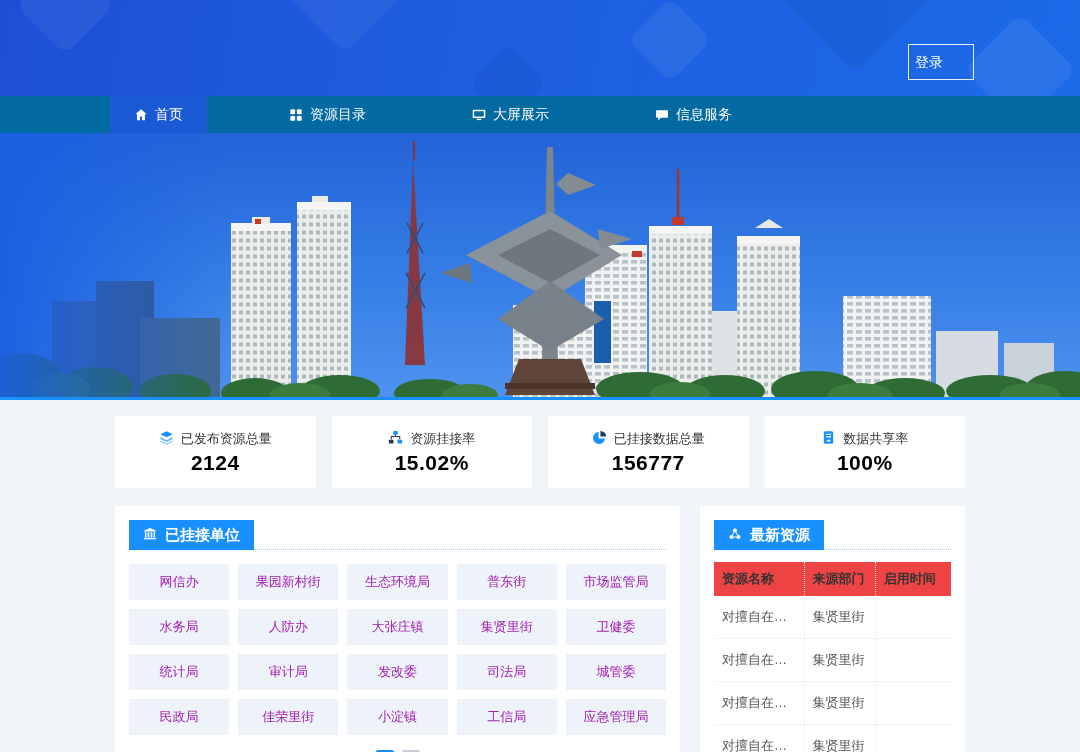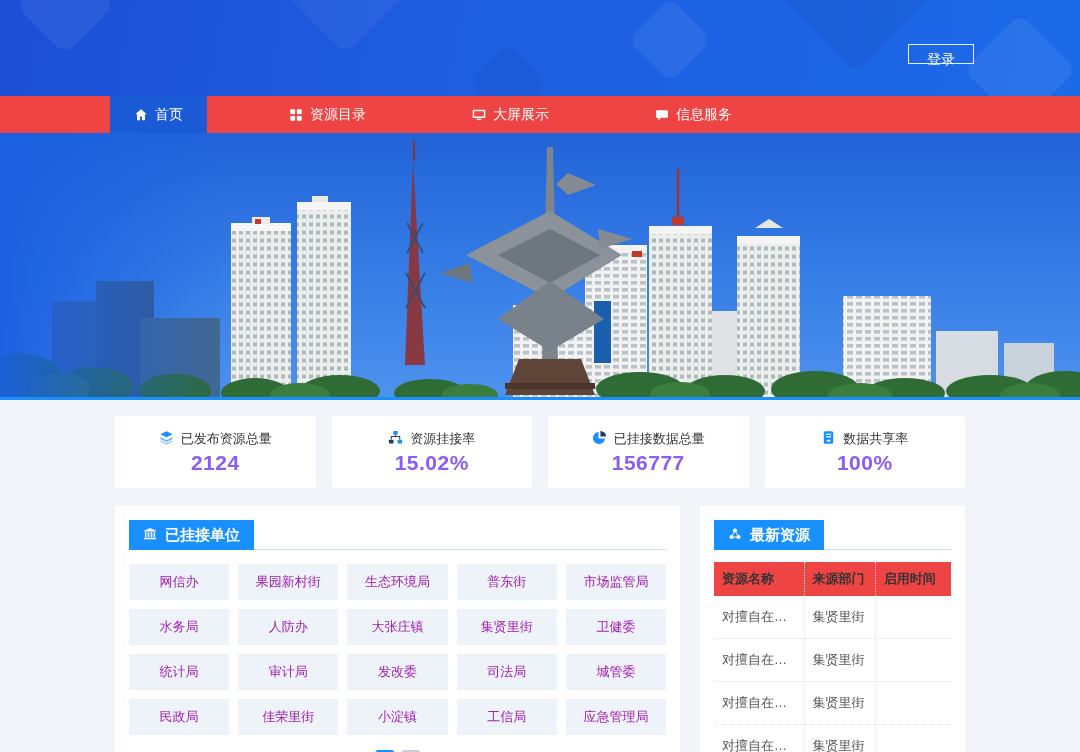--- a/index.html
+++ b/index.html
@@ -20,43 +20,43 @@
   .deco.d3{ width:60px;height:60px; left:640px; top:10px;}
   .deco.d4{ width:110px;height:110px; left:800px; top:-60px; background:rgba(0,0,0,.05);}
   .deco.d5{ width:80px;height:80px; left:980px; top:30px; background:rgba(255,255,255,.07);}
   .deco.d6{ width:56px;height:56px; left:480px; top:55px; background:rgba(0,0,0,.04);}
   .header-title {
     position:absolute; left:110px; top:50%; transform:translateY(-50%);
     color:#fff; font-size:34px; font-weight:bold; letter-spacing:3px;
     text-shadow:0 2px 3px rgba(0,0,30,.25);
   }
   .login-btn {
-    position:absolute; right:106px; top:44px; width:66px; height:20px;
+    position:absolute; right:106px; top:44px; width:66px; height:36px;
     background:transparent; border:1px solid rgba(255,255,255,.9);
-    color:#fff; font-size:14px; line-height:26px; text-align:center; cursor:pointer;
+    color:#fff; font-size:14px; line-height:26px; text-align:left; cursor:pointer;
     font-family:inherit;
   }
   
-  .nav { height:37px; background:#ef4444; display:flex; align-items:stretch; padding-left:110px; }
+  .nav { height:37px; background:#0369a1; display:flex; align-items:stretch; padding-left:110px; }
   .nav-item {
     display:flex; align-items:center; gap:7px; color:#fff; font-size:14px;
     padding:0 24px; margin-right:58px; cursor:pointer; white-space:nowrap;
   }
   .nav-item.active { background:#1a5ad5; }
   .nav-item svg { display:block; }
   
   .banner { display:block; width:1080px; height:267px; }
   
   .stats { display:flex; gap:16px; margin:16px 115px 0 115px; }
   .stat-card {
     flex:1; background:#fff; height:72px;
     display:flex; flex-direction:column; justify-content:center; align-items:center;
   }
   .stat-top { display:flex; align-items:center; gap:7px; font-size:13px; color:#333; }
-  .stat-value { margin-top:3px; color:#8b5cf6; font-size:21px; font-weight:bold; letter-spacing:.5px; }
+  .stat-value { margin-top:3px; color:#000000; font-size:21px; font-weight:bold; letter-spacing:.5px; }
   
   .content { display:flex; gap:20px; margin:18px 115px 0 115px; align-items:flex-start; }
   .panel { background:#fff; padding:14px 14px 16px 14px; }
   .left-panel { width:565px; }
   .right-panel { flex:1; }
   .panel-head { border-bottom:1px dotted #9ec9f5; padding-bottom:0; }
   .badge {
     display:inline-flex; align-items:center; gap:8px;
     background:#1890ff; color:#fff; font-size:15px; font-weight:bold;
     height:30px; padding:0 14px; margin-bottom:-1px;

